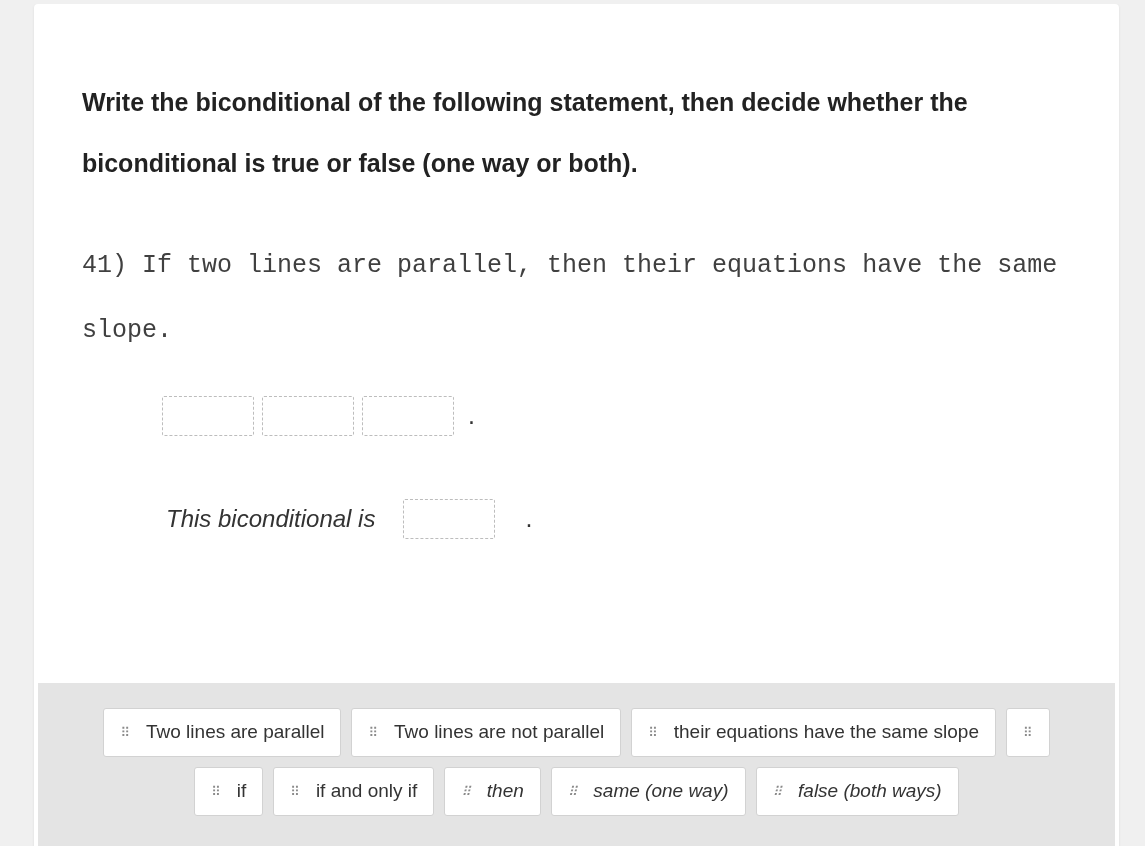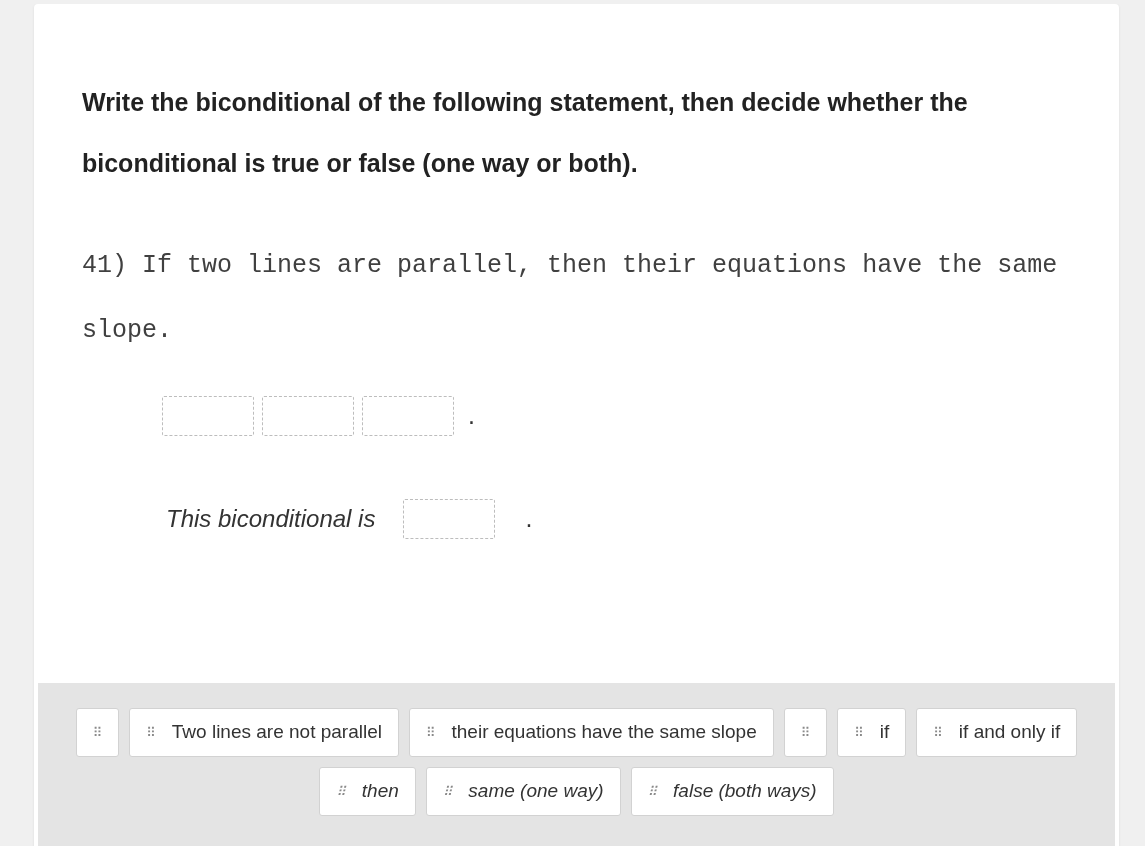--- a/index.html
+++ b/index.html
@@ -119,20 +119,21 @@
     <div class="bicond-row">
       <span class="bicond-label">This biconditional is</span>
       <div class="drop-zone"></div>
       <span class="period">.</span>
     </div>
   </div>
 
   <div class="tray" id="tile-tray">
       <div class="tile">
         <span class="grip">⠿</span>
+        <span>Two lines are parallel</span>
       </div>
       <div class="tile">
         <span class="grip">⠿</span>
         <span>Two lines are not parallel</span>
       </div>
       <div class="tile">
         <span class="grip">⠿</span>
         <span>their equations have the same slope</span>
       </div>
       <div class="tile">

